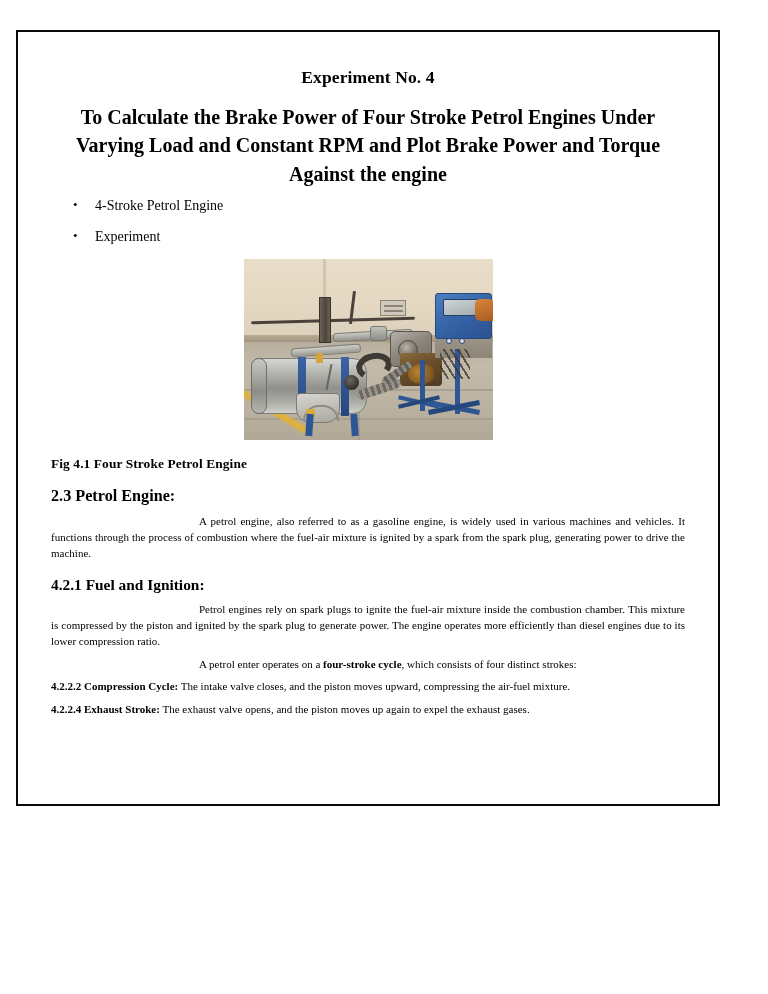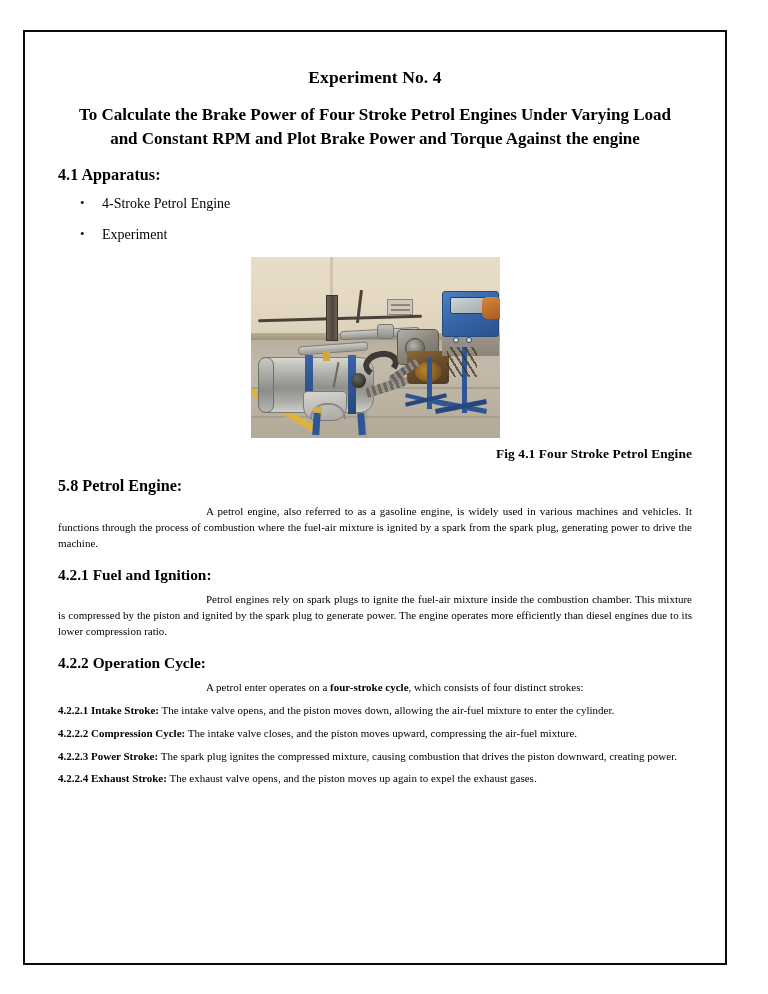--- a/index.html
+++ b/index.html
@@ -11,24 +11,24 @@
   body {
     width: 768px;
     height: 994px;
     font-family: "Liberation Serif", "DejaVu Serif", serif;
     color: #000000;
     overflow: hidden;
   }
 
   .page {
     position: absolute;
-    left: 23px;
+    left: 16px;
     top: 30px;
     width: 704px;
-    height: 935px;
+    height: 776px;
     border: 2px solid #0a0a0a;
     background: #ffffff;
   }
 
   .page-inner {
     position: absolute;
     left: 33px;      
     top: 20px;
     width: 634px;    
   }
@@ -38,21 +38,21 @@
     font-weight: bold;
     font-size: 17.5px;
     line-height: 1.25;
     margin: 15px 0 0 0;
     letter-spacing: 0.1px;
   }
 
   .doc-subtitle {
     text-align: center;
     font-weight: bold;
-    font-size: 17px;
+    font-size: 20px;
     line-height: 1.42;
     margin: 14px 14px 0 14px;
   }
 
   h2.section-heading {
     font-weight: bold;
     font-size: 16.2px;
     margin: 14px 0 0 0;
     line-height: 1.3;
   }
@@ -94,22 +94,22 @@
     height: 181px;
     position: relative;
     overflow: hidden;
     background: #cfc6b6;
     vertical-align: top;
   }
 
   .figure-caption {
     font-weight: bold;
     font-size: 13.4px;
-    margin-top: 8px;
-    text-align: right;
+    margin-top: 16px;
+    text-align: left;
     letter-spacing: 0.1px;
   }
 
   p.body-text {
     font-size: 11px;
     line-height: 1.45;
     margin: 7px 0 0 0;
     text-align: justify;
   }
   p.body-text.indent-lead {
@@ -331,21 +331,20 @@
 </head>
 <body>
 
 <div class="page">
   <div class="page-inner">
 
     <h1 class="doc-title">Experiment No. 4</h1>
 
     <div class="doc-subtitle">To Calculate the Brake Power of Four Stroke Petrol Engines Under Varying Load and Constant RPM and Plot Brake Power and Torque Against the engine</div>
 
-    <h2 class="section-heading">4.1 Apparatus:</h2>
 
     <ul class="apparatus-list">
       <li>4-Stroke Petrol Engine</li>
       <li>Experiment</li>
     </ul>
 
     <div class="figure-block">
       <div class="photo-frame" title="photograph of a four stroke petrol engine test rig with dynamometer and blue control panel">
         <div class="ph wall"></div>
         <div class="ph wall-seam"></div>
@@ -393,38 +392,31 @@
         <div class="ph wires"></div>
         <div class="ph orange-obj"></div>
         <div class="ph gauge"></div>
         <div class="ph valve-y2"></div>
         <div class="ph leg-a"></div>
         <div class="ph leg-b"></div>
       </div>
       <div class="figure-caption">Fig 4.1 Four Stroke Petrol Engine</div>
     </div>
 
-    <h2 class="section-heading">5.8 Petrol Engine:</h2>
+    <h2 class="section-heading">2.3 Petrol Engine:</h2>
     <p class="body-text indent-lead">A petrol engine, also referred to as a gasoline engine, is widely used in various machines and vehicles. It functions through the process of combustion where the fuel-air mixture is ignited by a spark from the spark plug, generating power to drive the machine.</p>
 
     <h3 class="sub-heading">4.2.1 Fuel and Ignition:</h3>
     <p class="body-text indent-lead">Petrol engines rely on spark plugs to ignite the fuel-air mixture inside the combustion chamber. This mixture is compressed by the piston and ignited by the spark plug to generate power. The engine operates more efficiently than diesel engines due to its lower compression ratio.</p>
 
-    <h3 class="sub-heading">4.2.2 Operation Cycle:</h3>
     <p class="body-text no-justify">
       <span class="lead-space"></span><span>A petrol enter operates on a </span><b>four-stroke cycle</b><span>, which consists of four distinct strokes:</span>
     </p>
 
-    <p class="body-text">
-      <b>4.2.2.1 Intake Stroke:</b><span> The intake valve opens, and the piston moves down, allowing the air-fuel mixture to enter the cylinder.</span>
-    </p>
     <p class="body-text">
       <b>4.2.2.2 Compression Cycle:</b><span> The intake valve closes, and the piston moves upward, compressing the air-fuel mixture.</span>
     </p>
     <p class="body-text">
-      <b>4.2.2.3 Power Stroke:</b><span> The spark plug ignites the compressed mixture, causing combustion that drives the piston downward, creating power.</span>
-    </p>
-    <p class="body-text">
       <b>4.2.2.4 Exhaust Stroke:</b><span> The exhaust valve opens, and the piston moves up again to expel the exhaust gases.</span>
     </p>
 
   </div>
 </div>
 
 </body></html>

